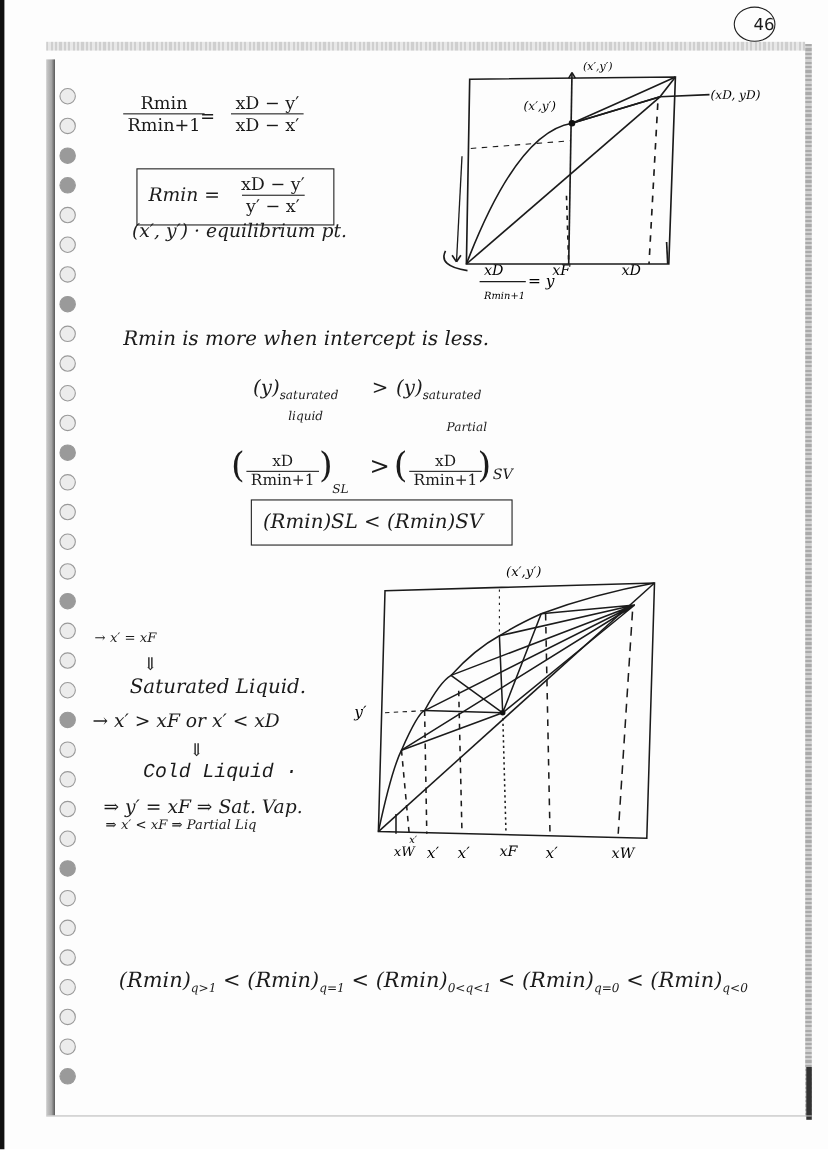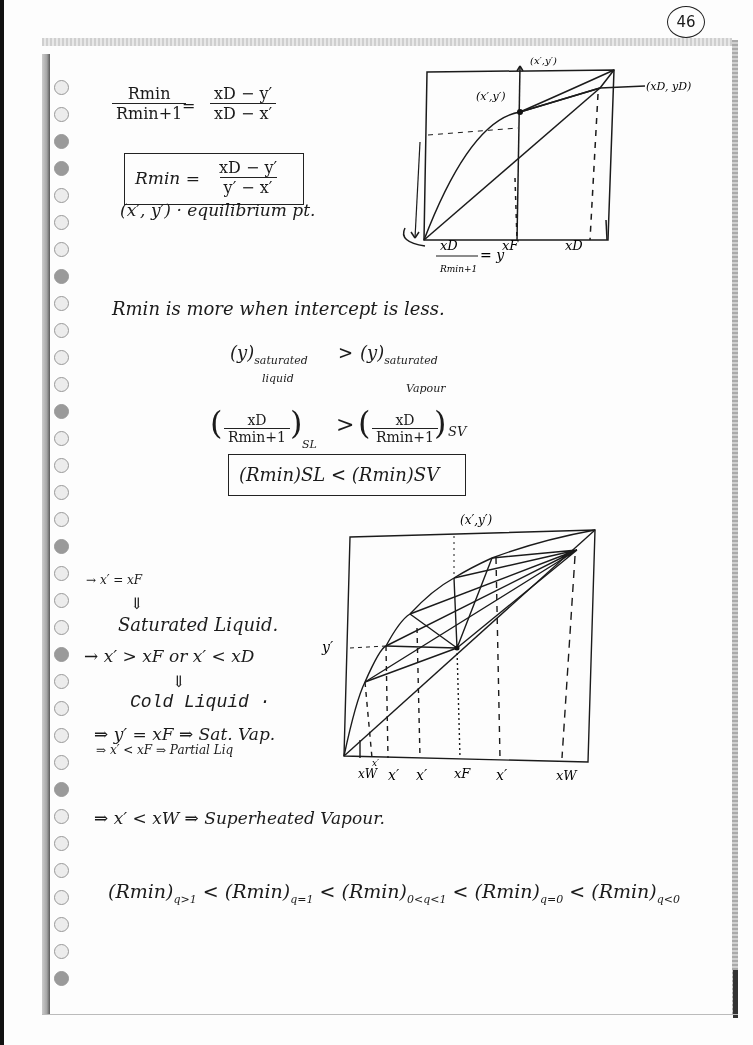--- a/index.html
+++ b/index.html
@@ -12,21 +12,21 @@
   .right-dark{position:absolute;left:733px;top:970px;width:5px;height:48px;background:#333;}
   .bottom-line{position:absolute;left:42px;top:1014px;width:696px;height:1px;background:#bbb;}
   .holes{position:absolute;left:54px;top:80px;width:16px;}
   .hole{width:13px;height:13px;border-radius:50%;border:1px solid #999;background:#ececec;margin-bottom:12px;}
   .hole.dark{background:#9a9a9a;}
   .hw{position:absolute;font-family:"DejaVu Serif",serif;font-style:italic;color:#1b1b1b;white-space:nowrap;}
   .frac{position:absolute;display:flex;flex-direction:column;align-items:center;font-family:"DejaVu Serif",serif;}
   .frac .num{padding:0 4px;}
   .frac .den{border-top:1.5px solid #222;padding:0 4px;}
   .box{position:absolute;border:1.6px solid #222;}
-  .page-num{position:absolute;left:667px;top:6px;width:36px;height:30px;border:1.6px solid #222;border-radius:50%;display:flex;align-items:center;justify-content:center;font-family:"DejaVu Sans",sans-serif;font-size:15px;}
+  .page-num{position:absolute;left:667px;top:6px;width:36px;height:30px;border:1.6px solid #222;border-radius:50%;display:flex;align-items:center;justify-content:flex-end;font-family:"DejaVu Sans",sans-serif;font-size:15px;}
   svg text{font-family:"DejaVu Serif",serif;font-style:italic;}
   sub{font-size:11px;}
 </style>
 </head>
 <body>
 
 <div class="page">
   <div class="left-black"></div>
   <div class="left-strip"></div>
   <div class="top-strip"></div>
@@ -128,21 +128,21 @@
   <div class="hw" style="left:112px;top:298px;font-size:18px;">Rmin is more when intercept is less.</div>
 
   <div class="hw" style="left:230px;top:342px;font-size:18px;">
     <span>(y)</span><sub>saturated</sub>
   </div>
   <div class="hw" style="left:262px;top:372px;font-size:11px;">liquid</div>
   <div class="hw" style="left:338px;top:342px;font-size:18px;">&gt;</div>
   <div class="hw" style="left:360px;top:342px;font-size:18px;">
     <span>(y)</span><sub>saturated</sub>
   </div>
-  <div class="hw" style="left:406px;top:382px;font-size:11px;">Vapour</div>
+  <div class="hw" style="left:406px;top:382px;font-size:11px;">Partial</div>
 
   <div class="hw" style="left:210px;top:404px;font-size:32px;font-style:normal;font-weight:200;">(</div>
   <div class="frac" style="left:224px;top:412px;font-size:14px;">
     <span class="num">xD</span>
     <span class="den">Rmin+1</span>
   </div>
   <div class="hw" style="left:290px;top:404px;font-size:32px;font-style:normal;font-weight:200;">)</div>
   <div class="hw" style="left:302px;top:438px;font-size:11px;">SL</div>
   <div class="hw" style="left:336px;top:412px;font-size:22px;">&gt;</div>
   <div class="hw" style="left:358px;top:404px;font-size:32px;font-style:normal;font-weight:200;">(</div>
@@ -171,24 +171,20 @@
   <div class="hw" style="left:172px;top:672px;font-size:16px;">⇓</div>
   <div class="hw" style="left:130px;top:692px;font-size:18px;font-family:Liberation Mono, monospace;">Cold Liquid ·</div>
 
   <div class="hw" style="left:96px;top:743px;font-size:12px;">
     <span>⇒</span>
     <span>x′ &lt; xF ⇒ Partial Liq</span>
   </div>
   <div class="hw" style="left:94px;top:724px;font-size:17px;">
     <span>⇒</span>
     <span>y′ = xF ⇒ Sat. Vap.</span>
-  </div>
-  <div class="hw" style="left:94px;top:808px;font-size:17px;">
-    <span>⇒</span>
-    <span>x′ &lt; xW ⇒ Superheated Vapour.</span>
   </div>
 
   <svg style="position:absolute;left:320px;top:500px;" width="300" height="300">
     <text x="140" y="24" font-size="12">(x′,y′)</text>
     <text x="2" y="152" font-size="14">y′</text>
     <g stroke="#1b1b1b" stroke-width="1.4" fill="none">
       <path d="M30 37 L275 30 L268 262 L24 256 Z"></path>
       <path d="M24 256 Q36 200 45 182 Q60 148 66 146 Q80 120 90 114 Q112 90 134 78 Q150 68 172 58 Q220 40 275 30"></path>
       <path d="M24 256 L275 30"></path>
       <path d="M257 50 L172 58 M257 50 L134 78 M257 50 L90 114 M257 50 L66 146 M257 50 L45 182 M257 50 L137 148"></path>

